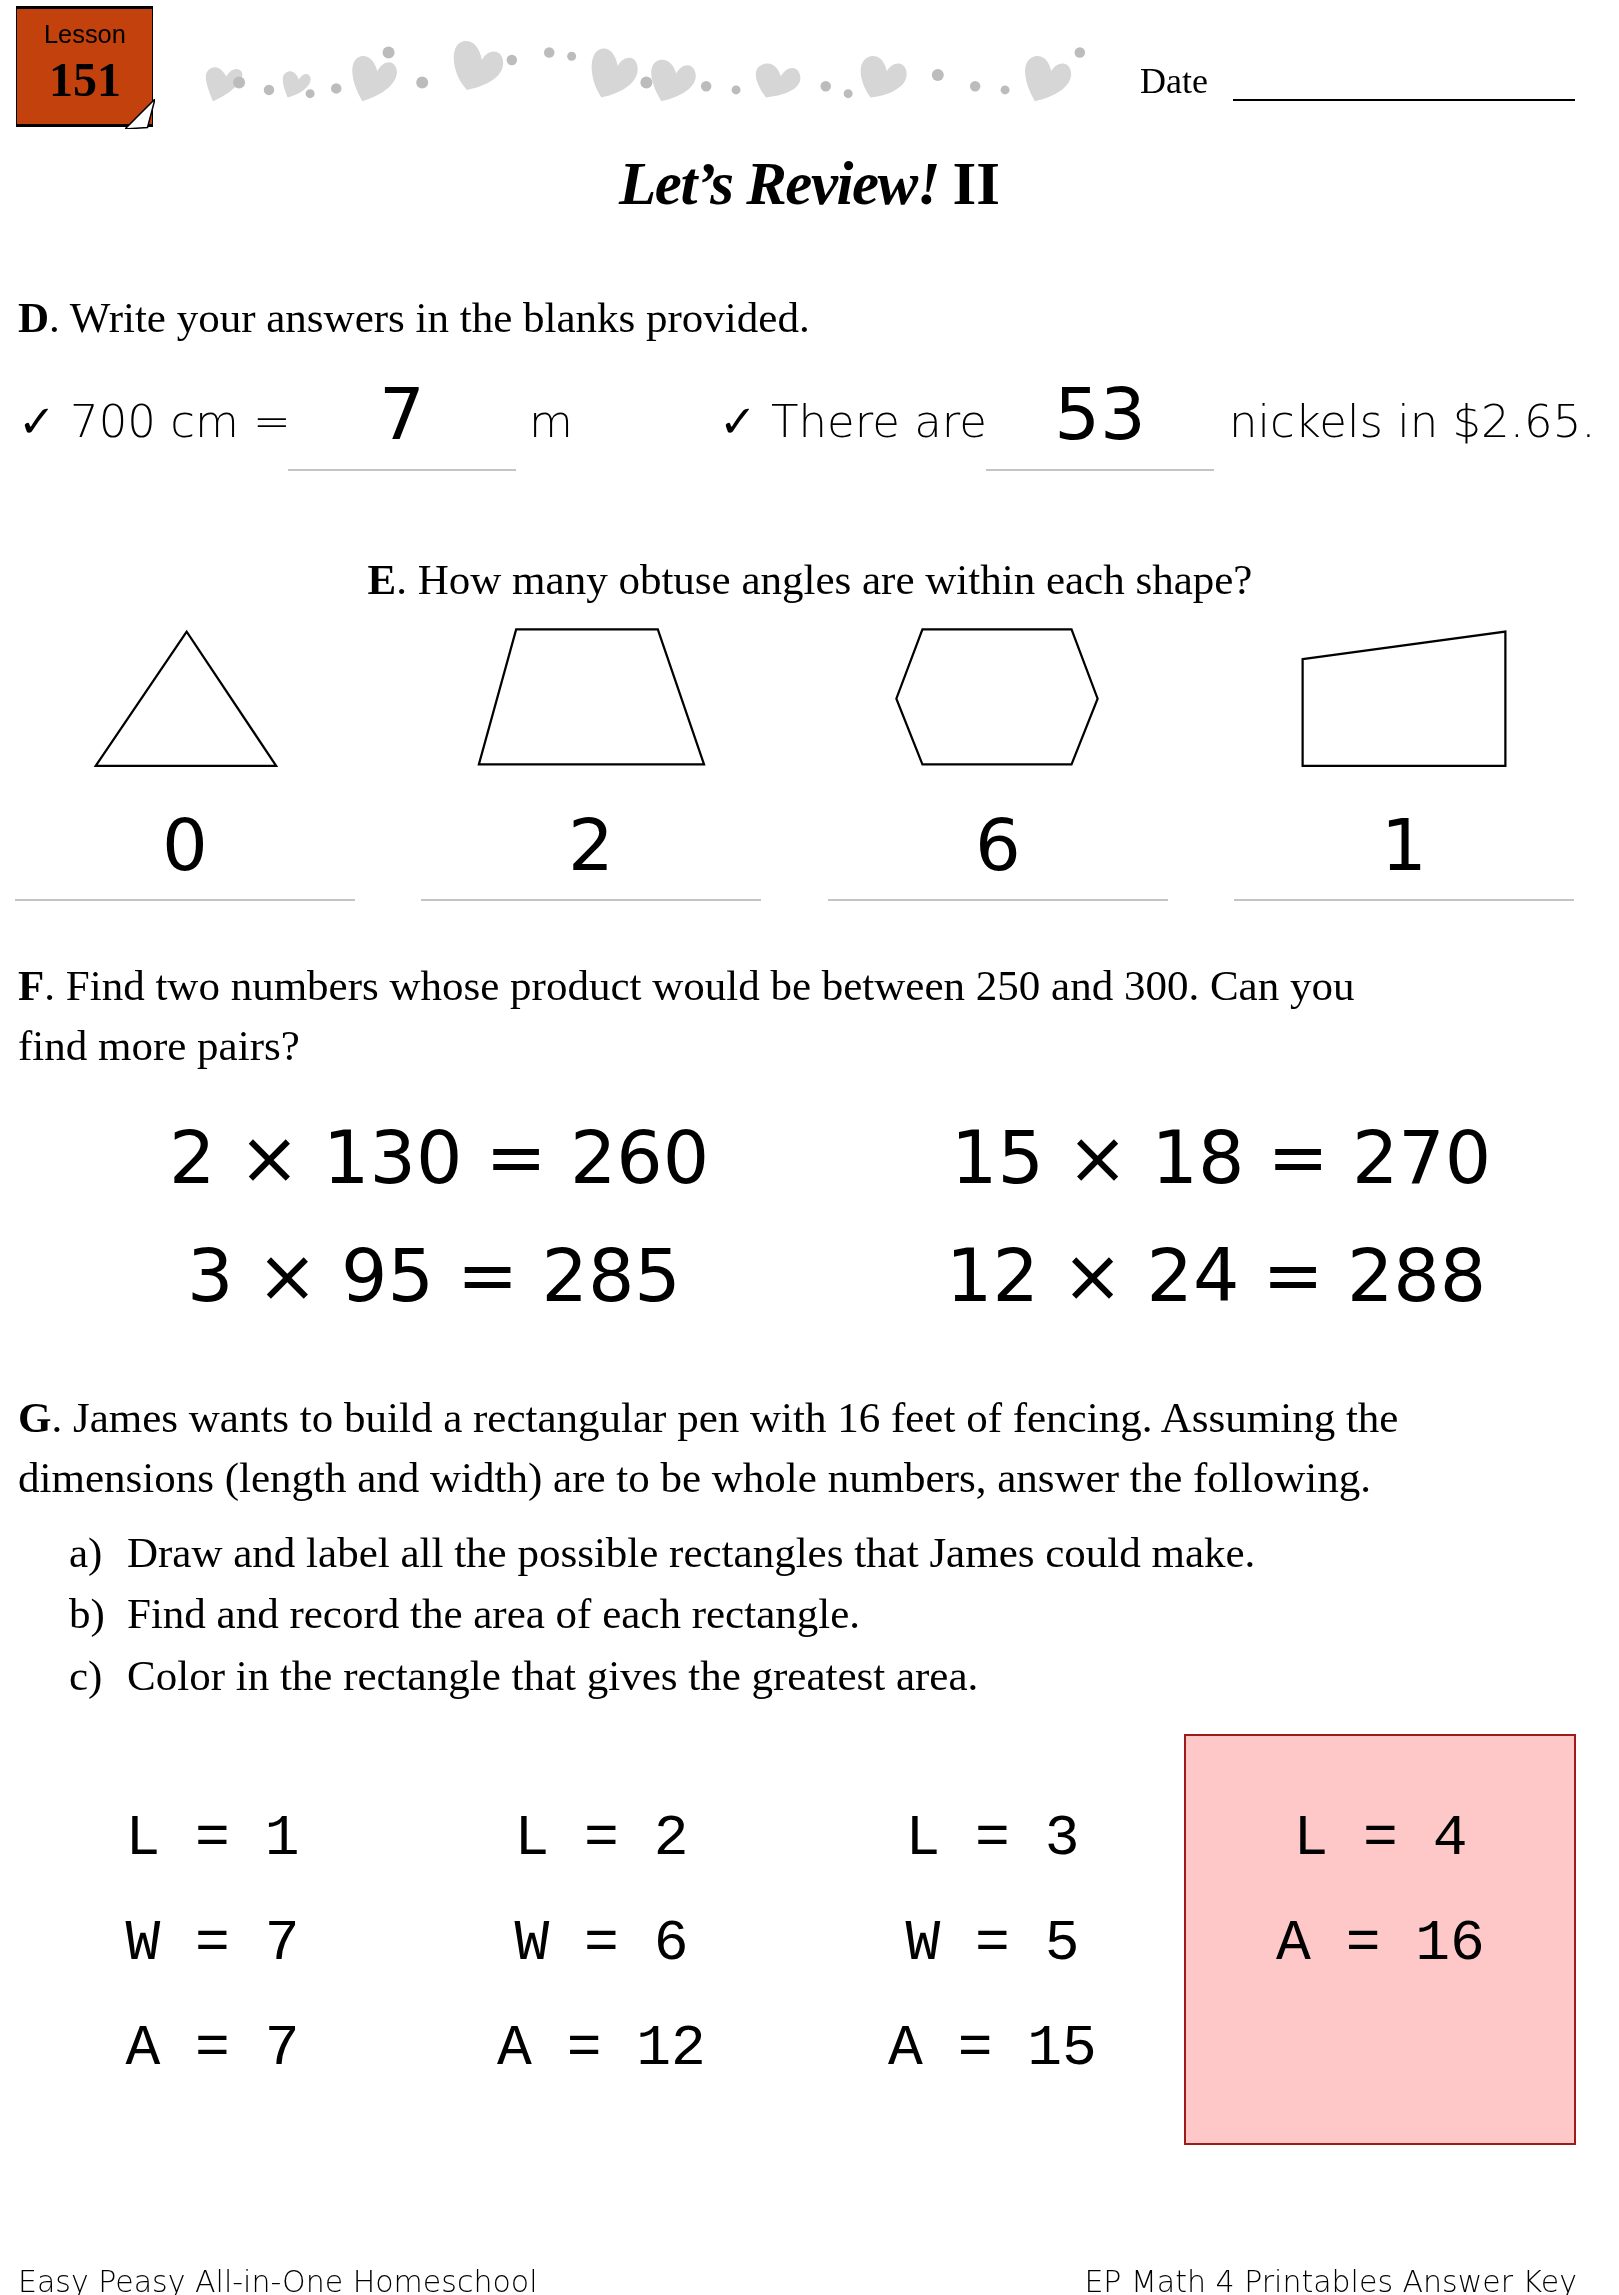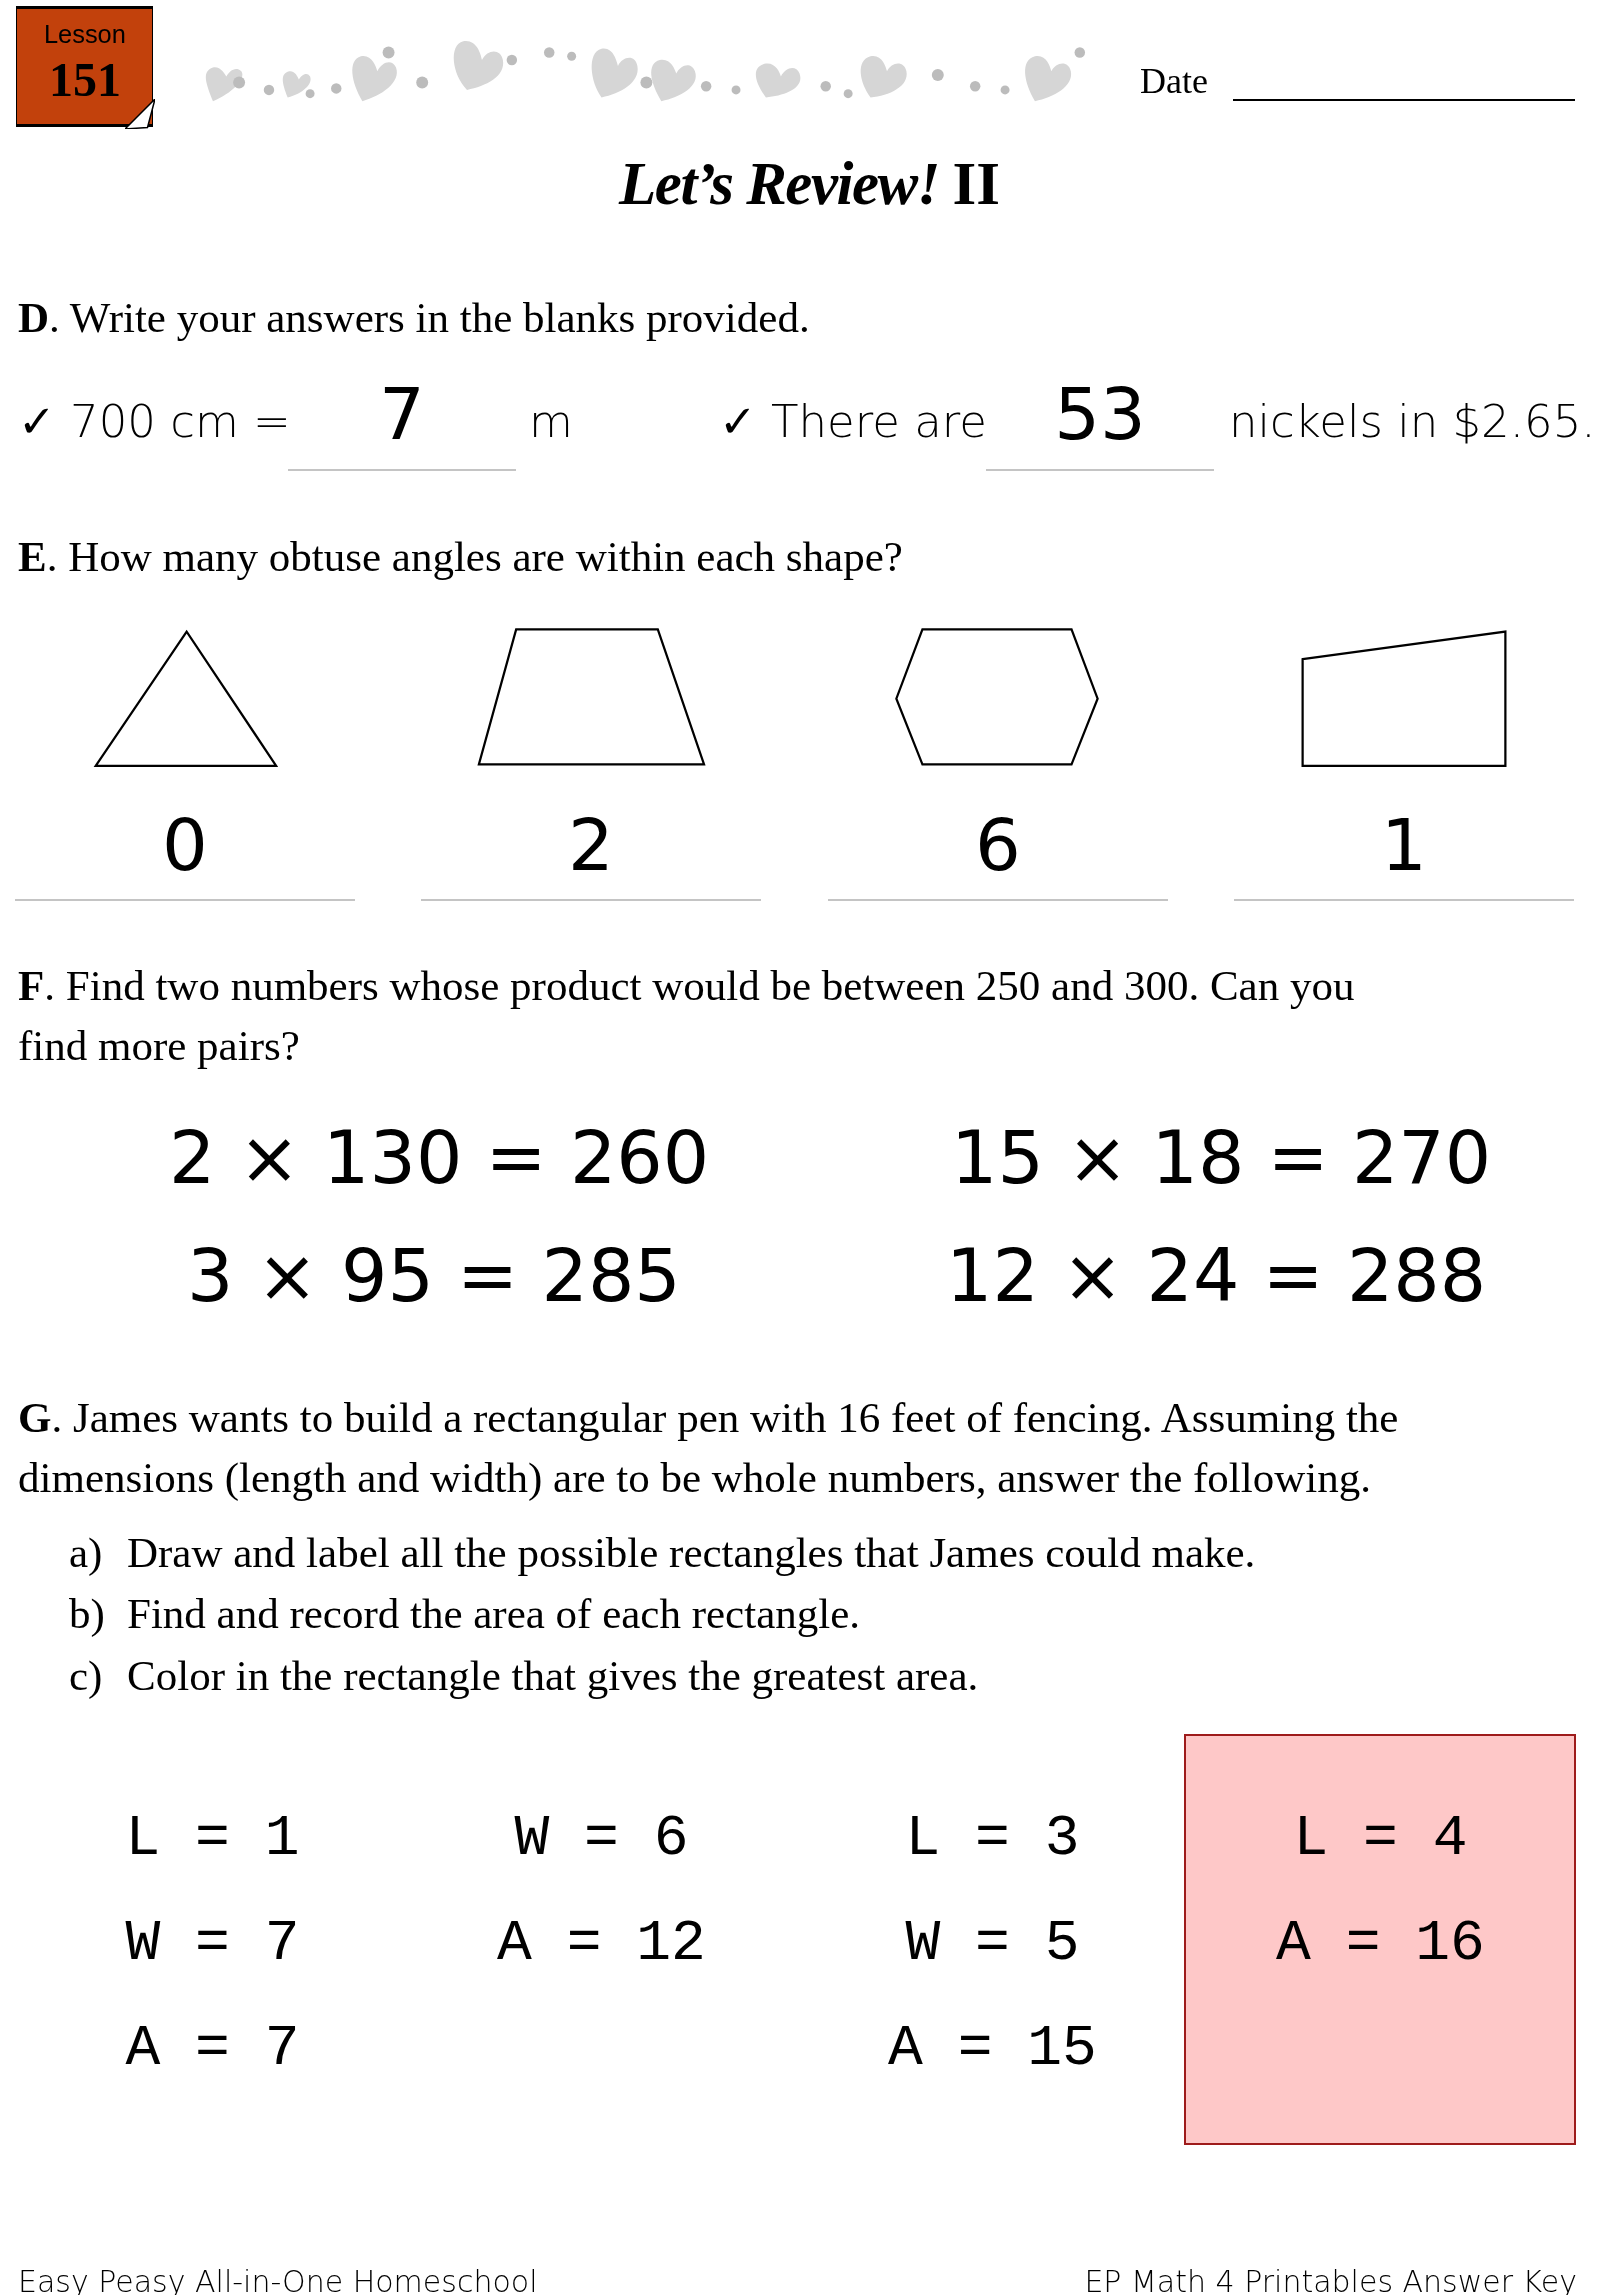--- a/index.html
+++ b/index.html
@@ -105,21 +105,21 @@
 <div class="abs d-row" style="left:529px; top:395px;">m</div>
 
 <div class="abs d-row" style="left:719px; top:395px;">
   <span>✓</span>
   <span>There are</span>
 </div>
 <div class="abs answer-big" style="left:986px; top:372px; width:228px;">53</div>
 <div class="abs blank-line" style="left:986px; top:469px; width:228px;"></div>
 <div class="abs d-row" style="left:1229px; top:395px;">nickels in $2.65.</div>
 
-<div class="abs qtext" style="top:527px;">
+<div class="abs qtext" style="top:550px;text-align:center;">
   <b>E</b><span>. How many obtuse angles are within each shape?</span>
 </div>
 
 <svg class="abs" style="left:0; top:613px;" width="1619" height="164" viewBox="0 0 2167 220">
   <polygon points="248,25 126,205 368,205" fill="none" stroke="#000" stroke-width="3"></polygon>
   <polygon points="690,22 880,22 942,203 640,203" fill="none" stroke="#000" stroke-width="3"></polygon>
   <polygon points="1235,22 1435,22 1470,115 1435,203 1235,203 1200,115" fill="none" stroke="#000" stroke-width="3"></polygon>
   <polygon points="1745,62 2017,25 2017,205 1745,205" fill="none" stroke="#000" stroke-width="3"></polygon>
 </svg>
 
@@ -158,20 +158,21 @@
 </div>
 
 <div class="abs pink-box"></div>
 
 <div class="abs rect-col" style="left:52px;">
   <div>L = 1</div>
   <div>W = 7</div>
   <div>A = 7</div>
 </div>
 <div class="abs rect-col" style="left:441px;">
+  <div>L = 2</div>
   <div>W = 6</div>
   <div>A = 12</div>
 </div>
 <div class="abs rect-col" style="left:832px;">
   <div>L = 3</div>
   <div>W = 5</div>
   <div>A = 15</div>
 </div>
 <div class="abs rect-col" style="left:1220px;">
   <div>L = 4</div>

